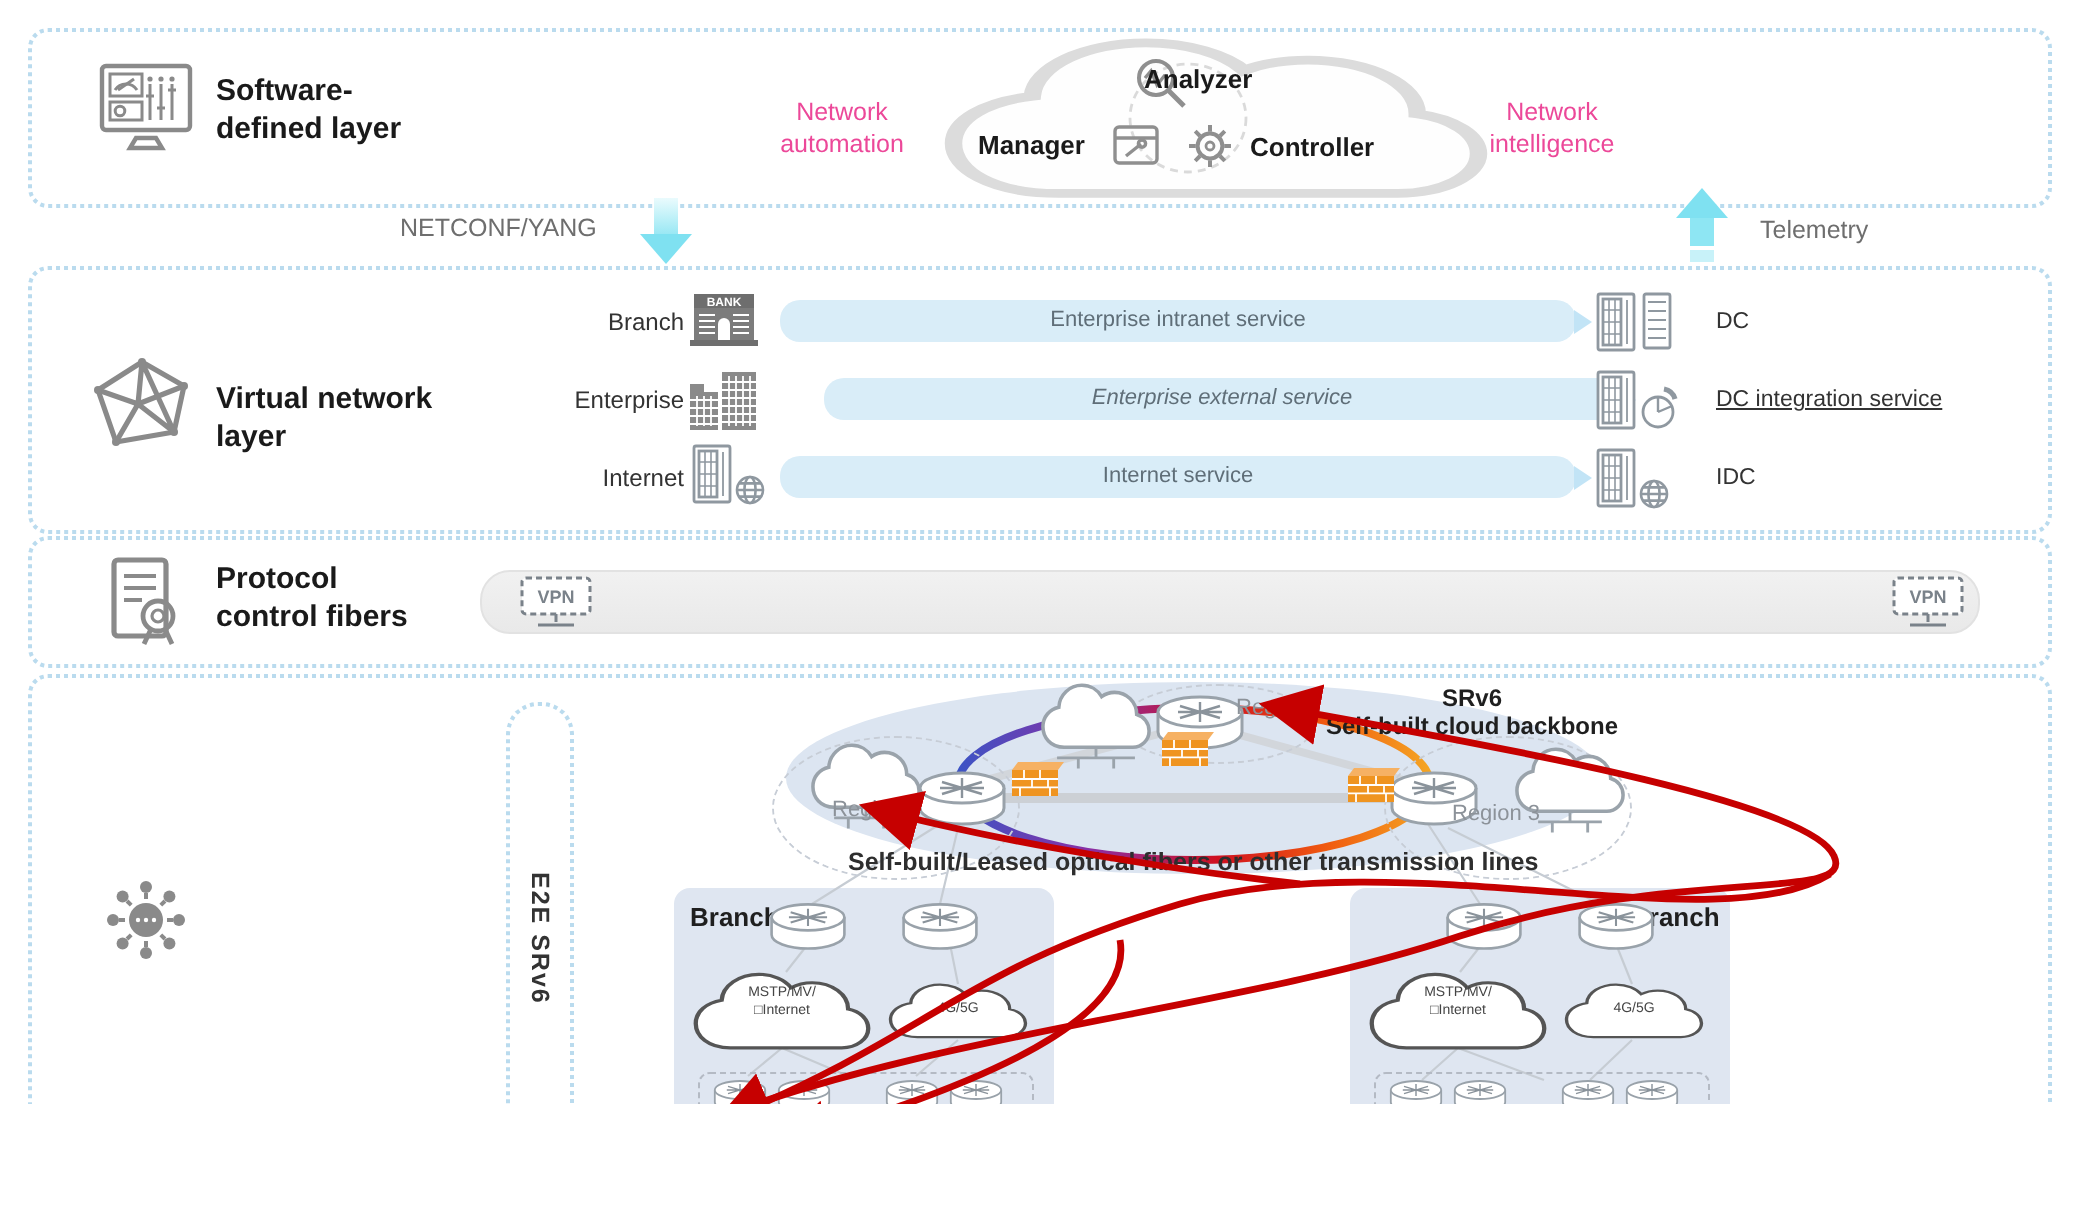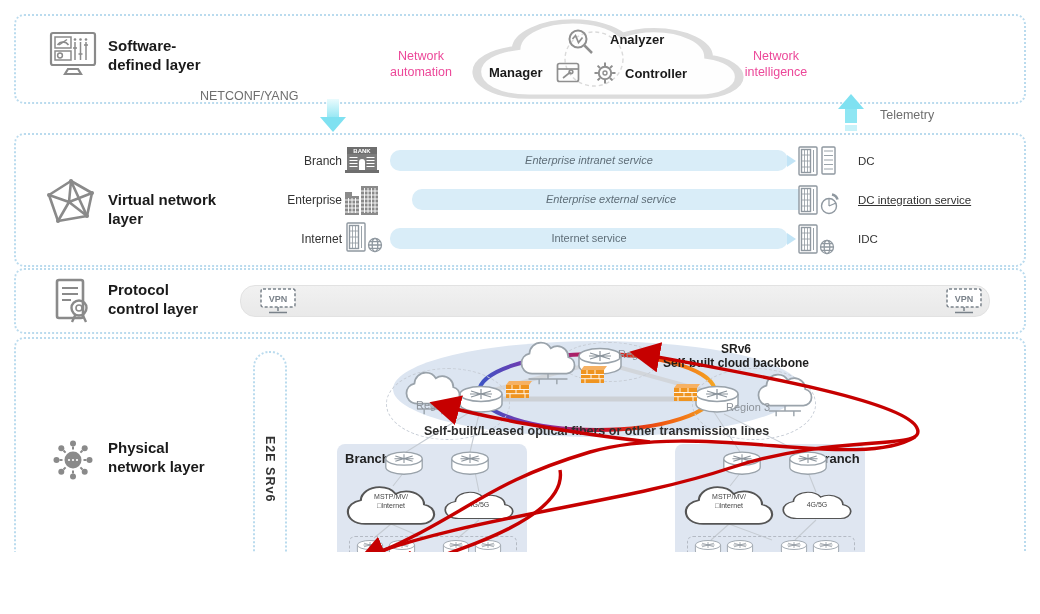--- a/index.html
+++ b/index.html
@@ -112,40 +112,40 @@
   <svg class="abs" style="left:558px;top:26px;" width="72" height="66">
     <ellipse cx="36" cy="33" rx="29" ry="27" fill="none" stroke="#dadada" stroke-width="1.4" stroke-dasharray="4 3"></ellipse>
   </svg>
   <svg class="abs" style="left:566px;top:27px;" width="30" height="30">
     <g stroke="#8f8f8f" fill="none" stroke-width="2">
         <circle cx="12" cy="12" r="8.5"></circle>
         <path d="M18.5 18.5 L26 26" stroke-width="2.5"></path>
       </g>
     <polyline points="6.5,12 9.5,8.5 12.5,15.5 16.5,10.5" fill="none" stroke="#8f8f8f" stroke-width="1.7"></polyline>
   </svg>
-  <div class="cloud-label" style="left:610px;top:32px;text-align:center;">Analyzer</div>
+  <div class="cloud-label" style="left:572px;top:32px;text-align:center;">Analyzer</div>
   <div class="cloud-label" style="left:489px;top:65px;">Manager</div>
   <svg class="abs" style="left:556px;top:62px;" width="24" height="22" viewBox="0 0 24 22">
     <g stroke="#8f8f8f" fill="none" stroke-width="1.7">
       <rect x="1.5" y="1.5" width="21" height="18" rx="2"></rect>
         <path d="M1.5 7 h21"></path>
         <path d="M7 16 L14.5 10"></path>
         <circle cx="15" cy="9.8" r="1.8"></circle>
     </g>
   </svg>
   <svg class="abs" style="left:592px;top:60px;" width="26" height="26" viewBox="0 0 26 26">
     <g stroke="#8f8f8f" fill="none" stroke-width="2">
       <circle cx="13" cy="13" r="6.2"></circle>
         <circle cx="13" cy="13" r="2" stroke-width="1.4"></circle>
       <path d="M13 2.5 v3.4 M13 20.1 v3.4 M2.5 13 h3.4 M20.1 13 h3.4 M5.6 5.6 l2.4 2.4 M18 18 l2.4 2.4 M20.4 5.6 L18 8 M8 18 l-2.4 2.4"></path>
     </g>
   </svg>
   <div class="cloud-label" style="left:625px;top:66px;">Controller</div>
 
-  <div class="conn-label" style="left:200px;top:89px;">NETCONF/YANG</div>
+  <div class="conn-label" style="left:200px;top:107px;">NETCONF/YANG</div>
   <div class="dn-arrow">
       <div class="shaft"></div>
       <div class="head"></div>
     </div>
   <div class="up-arrow">
       <div class="head"></div>
       <div class="shaft"></div>
       <div class="tail"></div>
     </div>
   <div class="conn-label" style="left:880px;top:108px;">Telemetry</div>
@@ -191,21 +191,21 @@
   </svg>
   <svg class="abs" style="left:344px;top:221px;" width="40" height="32" viewBox="0 0 40 32">
     <use href="#rack-sym" transform="translate(2,1)"></use>
     <g stroke="#8f98a0" fill="#fff" stroke-width="1.3">
       <circle cx="31" cy="24" r="6.5"></circle>
         <ellipse cx="31" cy="24" rx="2.8" ry="6.5"></ellipse>
         <path d="M24.5 24 h13 M25.5 20.7 h11 M25.5 27.3 h11"></path>
     </g>
   </svg>
 
-  <div class="streak" style="left:390px;top:150px;width:398px;font-style:italic;"><span>Enterprise intranet service</span><i class="tip"></i></div>
+  <div class="streak" style="left:390px;top:150px;width:398px;"><span>Enterprise intranet service</span><i class="tip"></i></div>
   <div class="streak" style="left:412px;top:189px;width:398px;font-style:italic;"><span>Enterprise external service</span><i class="tip"></i></div>
   <div class="streak" style="left:390px;top:228px;width:398px;"><span>Internet service</span><i class="tip"></i></div>
 
   <svg class="abs" style="left:796px;top:145px;" width="46" height="32" viewBox="0 0 46 32">
     <use href="#rack-sym" transform="translate(2,1)"></use>
     <g stroke="#8f98a0" fill="#fff" stroke-width="1.4">
         <rect x="26" y="2" width="13" height="27" rx="1"></rect>
         <path d="M28 6 h9 M28 10.5 h9 M28 15 h9 M28 19.5 h9 M28 24 h9" stroke-width="0.9"></path>
       </g>
   </svg>
@@ -234,21 +234,21 @@
     <g stroke="#8a8a8a" fill="none" stroke-width="2.6">
       <rect x="7" y="4" width="26" height="38" rx="2"></rect>
       <path d="M12 12 h16 M12 18 h16 M12 24 h9" stroke-width="2"></path>
       <circle cx="29" cy="32" r="7.5" stroke-width="2.4"></circle>
         <circle cx="29" cy="32" r="3" stroke-width="1.6"></circle>
       <path d="M25.5 38.5 L22 46 M32.5 38.5 L36 46" stroke-width="2.4"></path>
     </g>
   </svg>
   <div class="layer-title" style="left:108px;top:280px;">
     <div>Protocol</div>
-    <div>control layer</div>
+    <div>control fibers</div>
   </div>
   <div class="pill"></div>
   <svg class="abs" style="left:258px;top:288px;" width="40" height="27" viewBox="0 0 40 27">
     <rect x="3" y="1" width="34" height="18" rx="2" fill="#fff" stroke="#7a828a" stroke-width="1.5" stroke-dasharray="3 2"></rect>
     <text x="20" y="13.5" font-size="9" font-weight="bold" fill="#7a828a" text-anchor="middle">VPN</text>
     <path d="M20 19 v4 M11 24.5 h18" stroke="#7a828a" stroke-width="1.5" fill="none"></path>
   </svg>
   <svg class="abs" style="left:944px;top:288px;" width="40" height="27" viewBox="0 0 40 27">
     <rect x="3" y="1" width="34" height="18" rx="2" fill="#fff" stroke="#7a828a" stroke-width="1.5" stroke-dasharray="3 2"></rect>
     <text x="20" y="13.5" font-size="9" font-weight="bold" fill="#7a828a" text-anchor="middle">VPN</text>
@@ -270,24 +270,20 @@
       <circle cx="39.5" cy="23" r="3"></circle>
         <circle cx="34.7" cy="34.7" r="3"></circle>
         <circle cx="23" cy="39.5" r="3"></circle>
         <circle cx="11.3" cy="34.7" r="3"></circle>
         <circle cx="6.5" cy="23" r="3"></circle>
         <circle cx="11.3" cy="11.3" r="3"></circle>
         <circle cx="23" cy="6.5" r="3"></circle>
         <circle cx="34.7" cy="11.3" r="3"></circle>
     </g>
   </svg>
-  <div class="layer-title" style="left:108px;top:438px;">
-    <div>Physical</div>
-    <div>network layer</div>
-  </div>
   <div class="e2e-bar">
       <span>E2E SRv6</span>
     </div>
 
   <div class="backbone-ellipse"></div>
   <div class="branch-group" style="left:337px;top:444px;"></div>
   <div class="branch-group" style="left:675px;top:444px;"></div>
 
   <svg class="abs" style="left:0;top:0;pointer-events:none;" width="1040" height="614">
     <defs>

